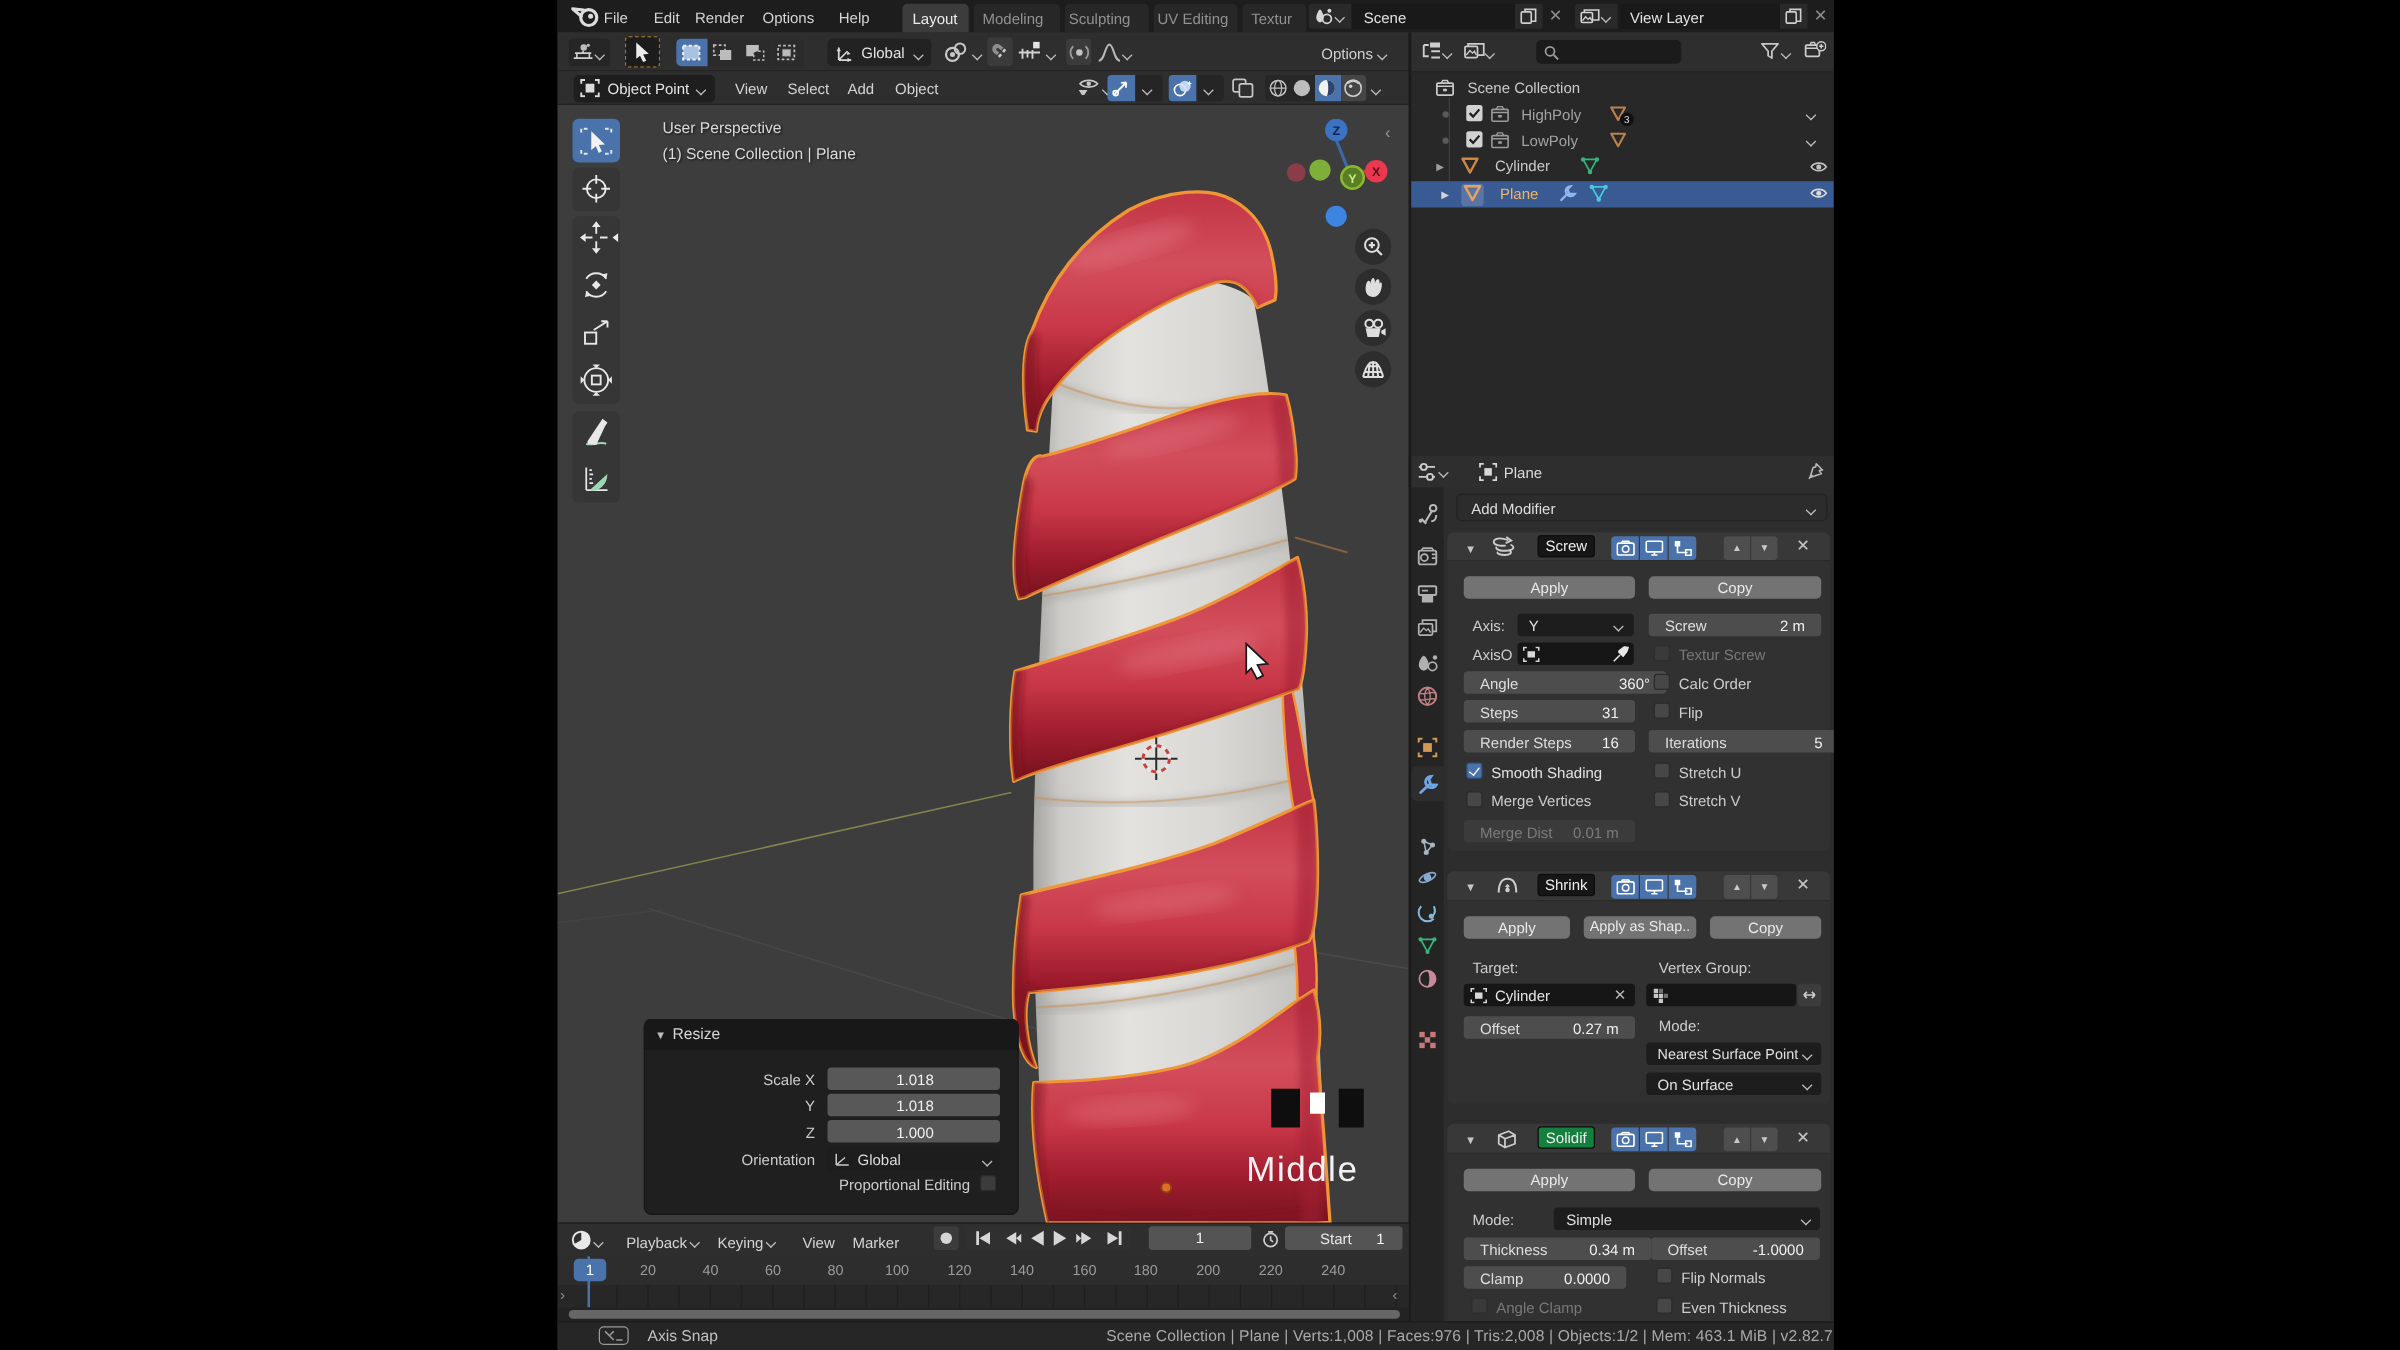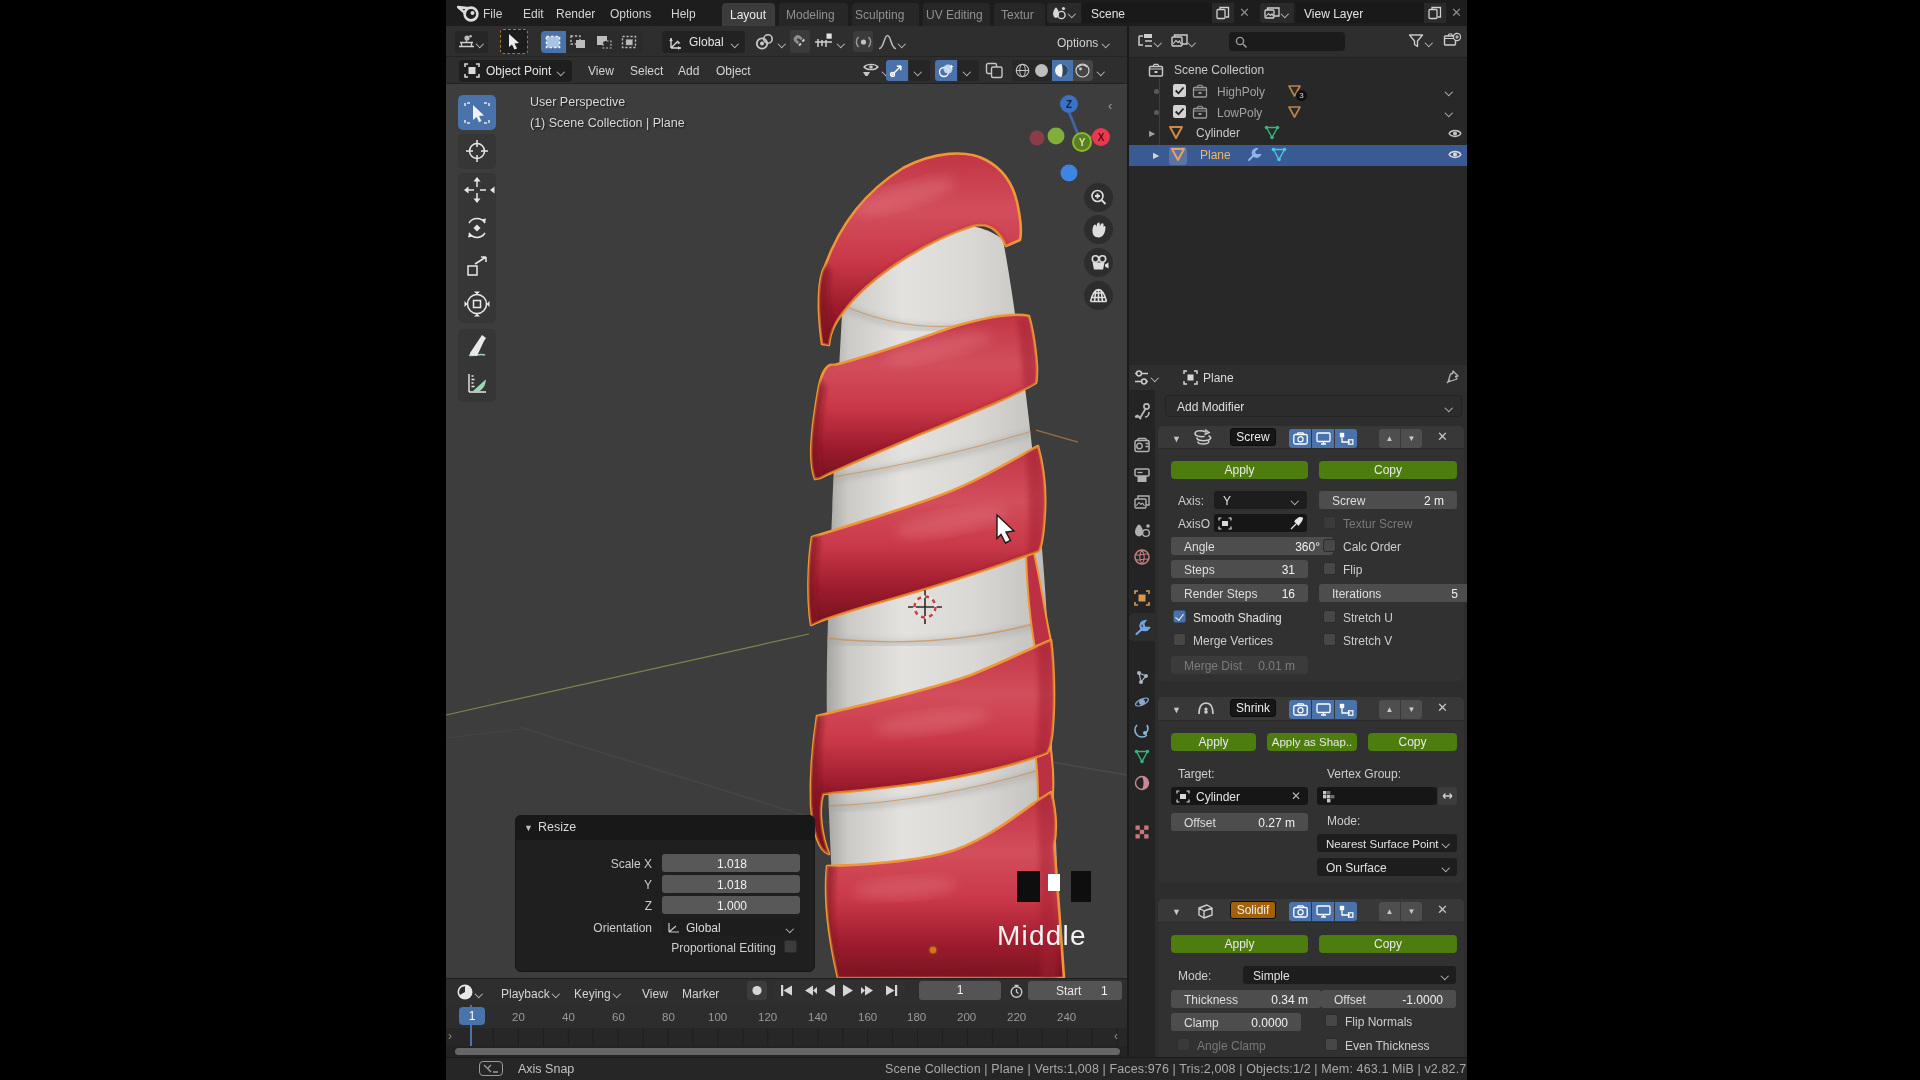--- a/index.html
+++ b/index.html
@@ -4,21 +4,21 @@
 *{box-sizing:border-box;font-family:"Liberation Sans",sans-serif}
 #win{position:absolute;left:446px;top:0;width:1021px;height:1080px;background:#2e2e2e;overflow:hidden}
 .ab{position:absolute}
 .tx{position:absolute;white-space:nowrap;color:#d4d4d4;font-size:12px;line-height:12px}
 .cv{position:absolute;width:8px;height:8px}
 .cv::after{content:"";position:absolute;left:0;top:1px;width:4.5px;height:4.5px;border-right:1.5px solid #bdbdbd;border-bottom:1.5px solid #bdbdbd;transform:rotate(45deg)}
 .sl{position:absolute;background:#4d4d4d;border-radius:3px;height:18px}
 .sl i{font-style:normal;position:absolute;left:13px;top:3.5px;font-size:12px;line-height:12px;color:#dedede;white-space:nowrap}
 .sl u{text-decoration:none;position:absolute;right:13px;top:3.5px;font-size:12px;line-height:12px;color:#f1f1f1;white-space:nowrap}
 .sl.dis{background:#3b3b3b}.sl.dis i,.sl.dis u{color:#7c7c7c}
-.bt{position:absolute;background:#4d7c0f;border-radius:4px;color:#e9e9e9;font-size:12px;text-align:center}
+.bt{position:absolute;background:#737373;border-radius:4px;color:#e9e9e9;font-size:12px;text-align:center}
 .dd{position:absolute;background:#1d1d1d;border-radius:3px;color:#e0e0e0;font-size:12px}
 .chk{position:absolute;width:13px;height:13px;border-radius:2.5px;background:#474747;border:1px solid #2b2b2b}
 .chk.on{background:#4a72ab;border-color:#35537e}
 .chk.on::after{content:"";position:absolute;left:3.2px;top:0.6px;width:3.6px;height:7px;border:solid #fff;border-width:0 1.7px 1.7px 0;transform:rotate(38deg)}
 .chk.dis{background:#3a3a3a;border-color:#2e2e2e}
 .lb{position:absolute;white-space:nowrap;color:#cdcdcd;font-size:12px;line-height:12px}
 .lb.dim{color:#787878}
 .hl{position:absolute;background:#303030}
 </style></head><body>
 <div id="win">
@@ -826,21 +826,21 @@
       <span style="position:absolute;left:9px;top:3.5px;line-height:12px">On Surface</span>
     </div>
 <i class="cv" style="left:997px;top:864px"></i>
 
 <div class="hl" style="left:712px;top:899px;width:306px;height:158px;border-radius:5px 5px 0 0;background:#313131"></div>
 <div class="hl" style="left:712px;top:899px;width:306px;height:24px;border-radius:5px 5px 0 0;background:#383838;border-bottom:1px solid #2a2a2a"></div>
 <div class="tx" style="left:726px;top:906px;color:#c6c6c6;font-size:9px">▼</div>
 <svg class="ab" style="left:749px;top:902px" width="21" height="19" viewBox="0 0 21 19">
 <path d="M4,6 L12,3 L17,6 L17,13 L9,16 L4,13 Z M4,6 L9,9 L9,16 M9,9 L17,6" fill="none" stroke="#cdcdcd" stroke-width="1.4" stroke-linejoin="round"></path>
 </svg>
-<div class="ab" style="left:784px;top:901px;width:46px;height:18px;background:#a16207;border:1px solid #0d0d0d;border-radius:3px;color:#ececec;font-size:12px;text-align:center;line-height:17px">Solidif</div>
+<div class="ab" style="left:784px;top:901px;width:46px;height:18px;background:#15803d;border:1px solid #0d0d0d;border-radius:3px;color:#ececec;font-size:12px;text-align:center;line-height:17px">Solidif</div>
 <div class="ab" style="left:843px;top:901.5px;width:22px;height:19px;background:#4a72ab;border-radius:3px 0 0 3px"></div>
 <div class="ab" style="left:866px;top:901.5px;width:22px;height:19px;background:#4a72ab"></div>
 <div class="ab" style="left:889px;top:901.5px;width:22px;height:19px;background:#4a72ab;border-radius:0 3px 3px 0"></div>
 <svg class="ab" style="left:847px;top:904.5px" width="15" height="13" viewBox="0 0 15 13">
 <rect x="0.8" y="2.5" width="13.4" height="9.5" rx="1.5" fill="none" stroke="#fff" stroke-width="1.3"></rect>
       <circle cx="7.5" cy="7.2" r="2.6" fill="none" stroke="#fff" stroke-width="1.2"></circle>
       <path d="M4,2.5 l1,-1.6 h5 l1,1.6" fill="none" stroke="#fff" stroke-width="1.2"></path>
 </svg>
 <svg class="ab" style="left:870px;top:904.5px" width="15" height="13" viewBox="0 0 15 13">
 <rect x="1" y="1" width="13" height="8.5" rx="1" fill="none" stroke="#fff" stroke-width="1.3"></rect>

